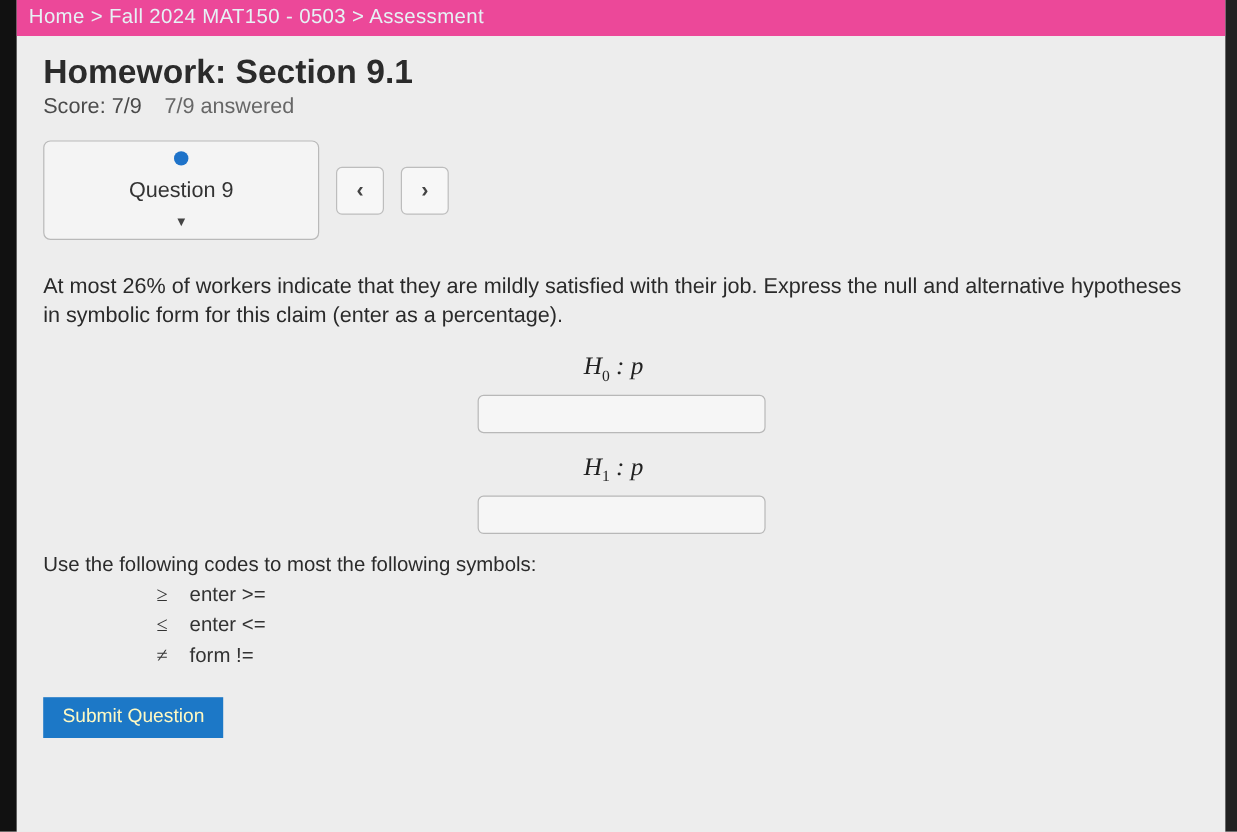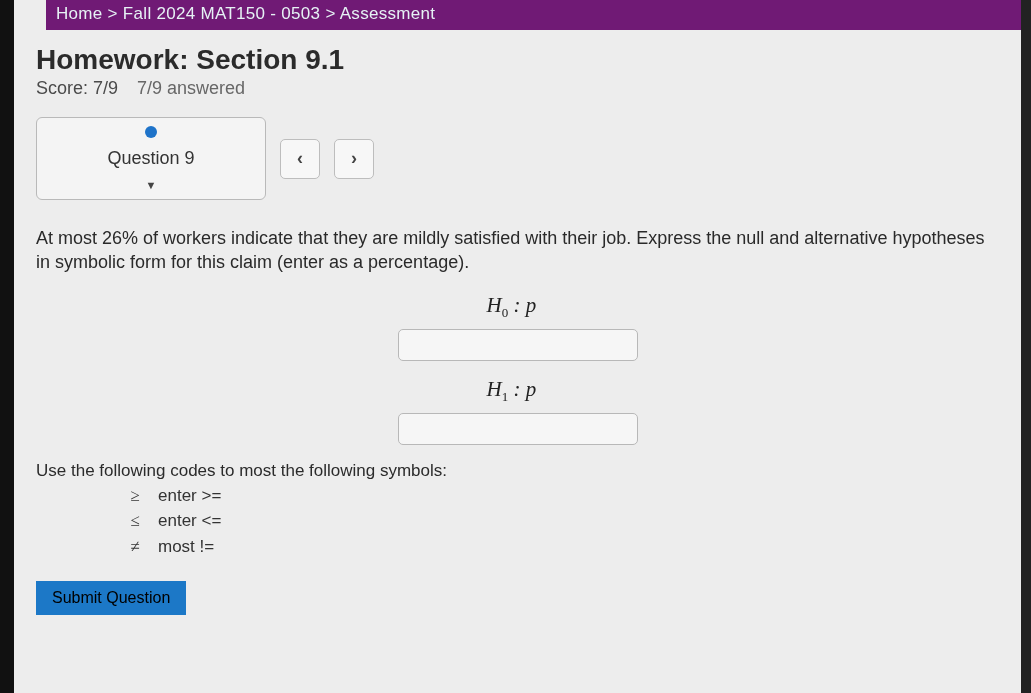--- a/index.html
+++ b/index.html
@@ -22,29 +22,28 @@
     right: 0; top: 0;
     width: 10px; height: 100%;
     background: #222;
   }
   .content {
     position: absolute;
     left: 14px; right: 10px; top: 0; bottom: 0;
     background: #ededed;
   }
   .breadcrumb-bar {
-    background: #701a75;
+    background: #ec4899;
     color: #e6f2f5;
     font-size: 17px;
     padding: 4px 10px 6px 10px;
     font-weight: 500;
     letter-spacing: .3px;
     white-space: nowrap;
     overflow: hidden;
-    margin-left: 32px;
   }
   .breadcrumb-bar .crumb { display:inline; }
   .page {
     padding: 14px 22px 20px 22px;
   }
   .hw-title {
     font-size: 28px;
     font-weight: 700;
     color: #2b2b2b;
     margin-bottom: 2px;
@@ -147,21 +146,21 @@
   }
   .code-sym {
     font-family: "Times New Roman", serif;
     width: 18px;
     text-align: center;
   }
   .submit-btn {
     margin-top: 22px;
     display: inline-block;
     background: #1c78c7;
-    color: #000000;
+    color: #fef9c3;
     border: none;
     padding: 8px 16px;
     font-size: 16px;
     border-radius: 0;
     cursor: pointer;
   }
 </style>
 </head>
 <body>
 
@@ -218,20 +217,20 @@
       <div class="code-row">
         <span class="code-sym">≥</span>
         <span>enter &gt;=</span>
       </div>
       <div class="code-row">
         <span class="code-sym">≤</span>
         <span>enter &lt;=</span>
       </div>
       <div class="code-row">
         <span class="code-sym">≠</span>
-        <span>most !=</span>
+        <span>form !=</span>
       </div>
     </div>
 
     <button class="submit-btn">Submit Question</button>
 
   </div>
 </div>
 
 </body></html>

